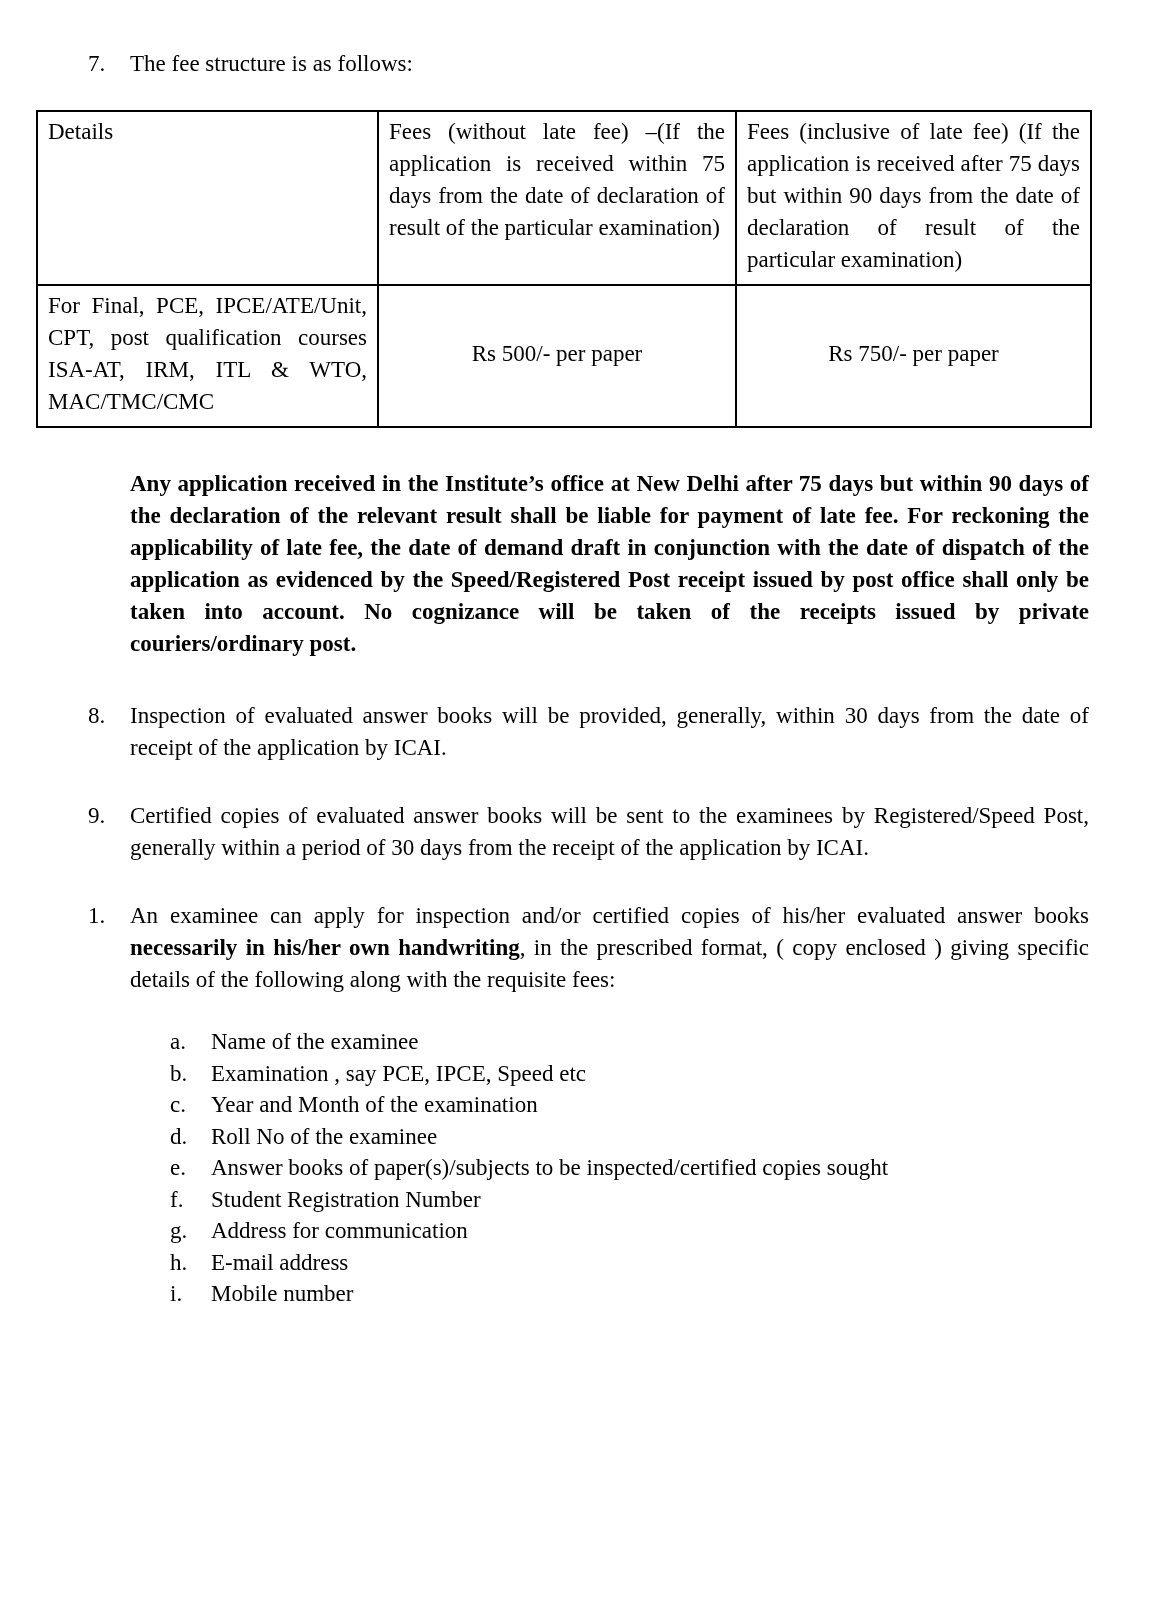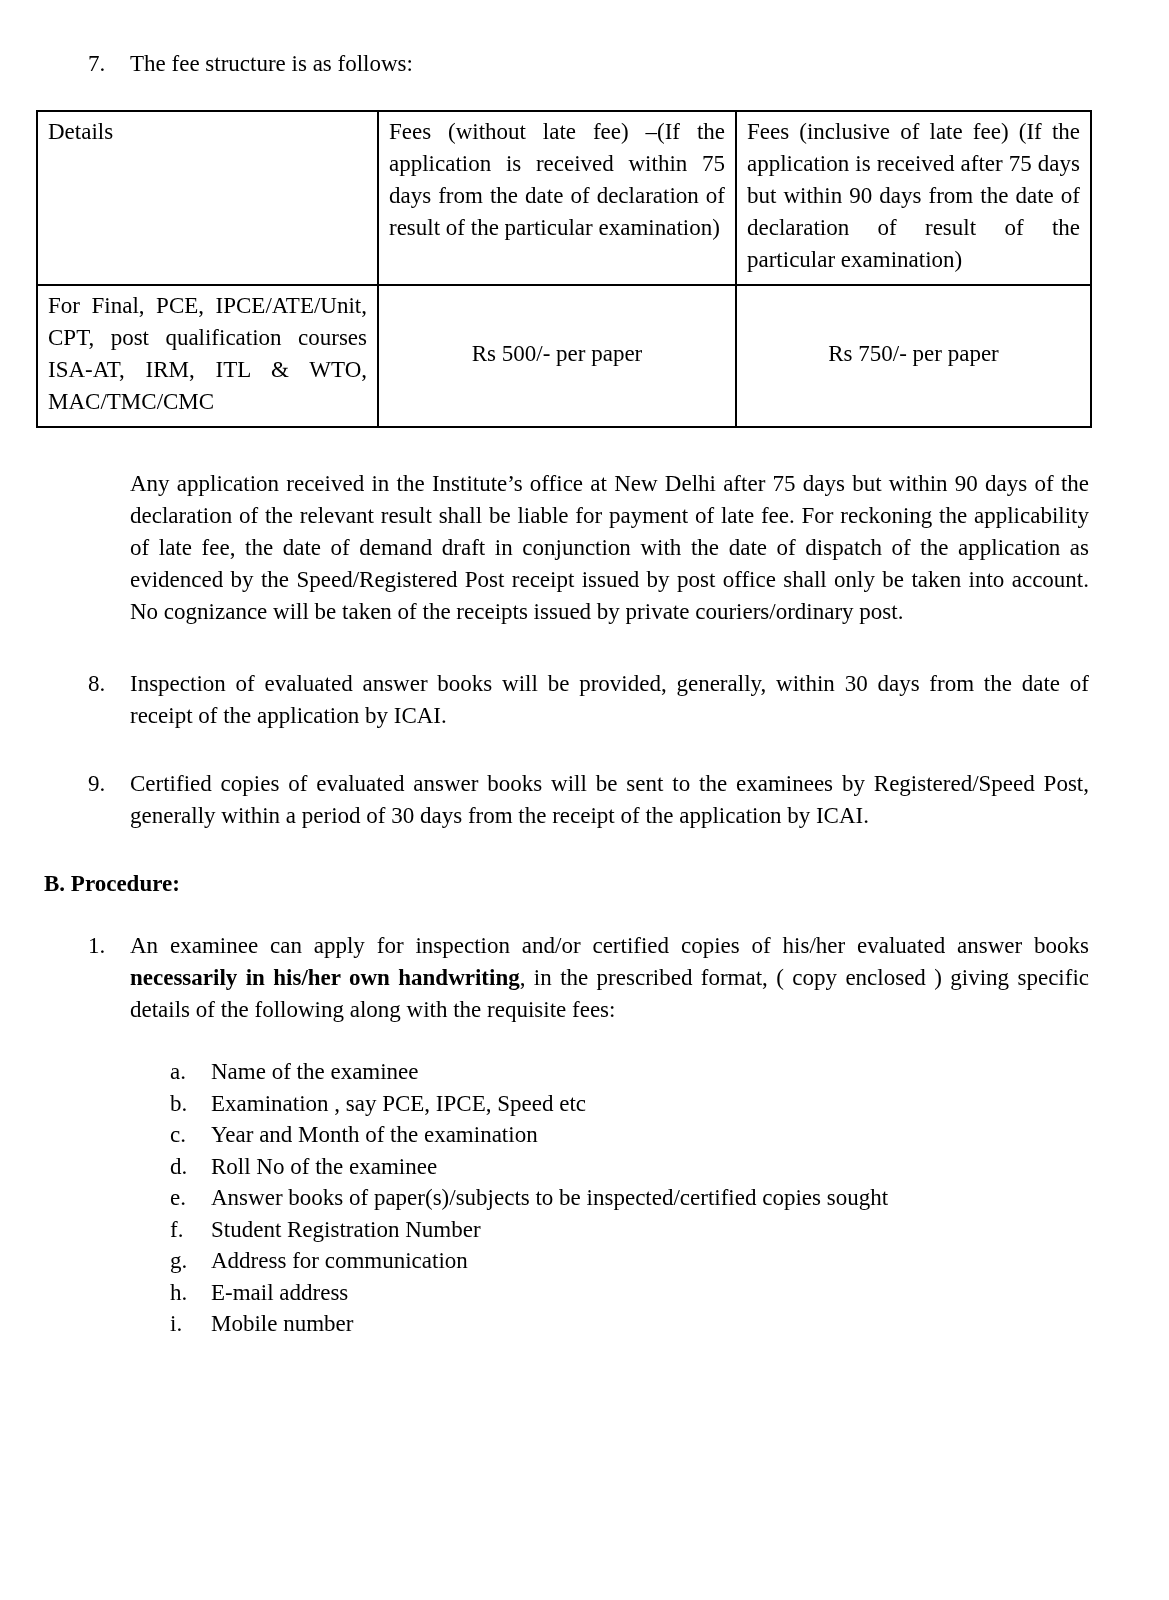--- a/index.html
+++ b/index.html
@@ -60,20 +60,21 @@
     vertical-align: middle;
   }
 
   .explain-label {
     font-weight: bold;
     margin: 0 0 28px 94px;
   }
   .explain-para {
     margin: 12px 0 40px 94px;
     text-align: justify;
+    font-weight: bold;
   }
 
   .proc-heading {
     font-weight: bold;
     margin: 8px 0 30px 8px;
   }
 
   .sub-list {
     margin: 30px 0 0 134px;
   }
@@ -126,21 +127,20 @@
   <div class="num-item" style="margin-bottom:36px;">
     <span class="num">8.</span>
     <div class="body">Inspection of evaluated answer books will be provided, generally, within 30 days from the date of receipt of the application by ICAI.</div>
   </div>
 
   <div class="num-item" style="margin-bottom:36px;">
     <span class="num">9.</span>
     <div class="body">Certified copies of evaluated answer books will be sent to the examinees by Registered/Speed Post, generally within a period of 30 days from the receipt of the application by ICAI.</div>
   </div>
 
-  <div class="proc-heading">B. Procedure:</div>
 
   <div class="num-item" style="margin-bottom:0;">
     <span class="num">1.</span>
     <div class="body"><span>An examinee can apply for inspection and/or certified copies of his/her evaluated answer books  </span><span class="bold-inline">necessarily in his/her own handwriting</span><span>, in the prescribed format, ( copy enclosed ) giving specific details of the following along with the requisite fees:</span></div>
   </div>
 
   <div class="sub-list">
     <div class="sub-item">
       <span class="letter">a.</span>
       <span class="txt">Name of the examinee</span>

